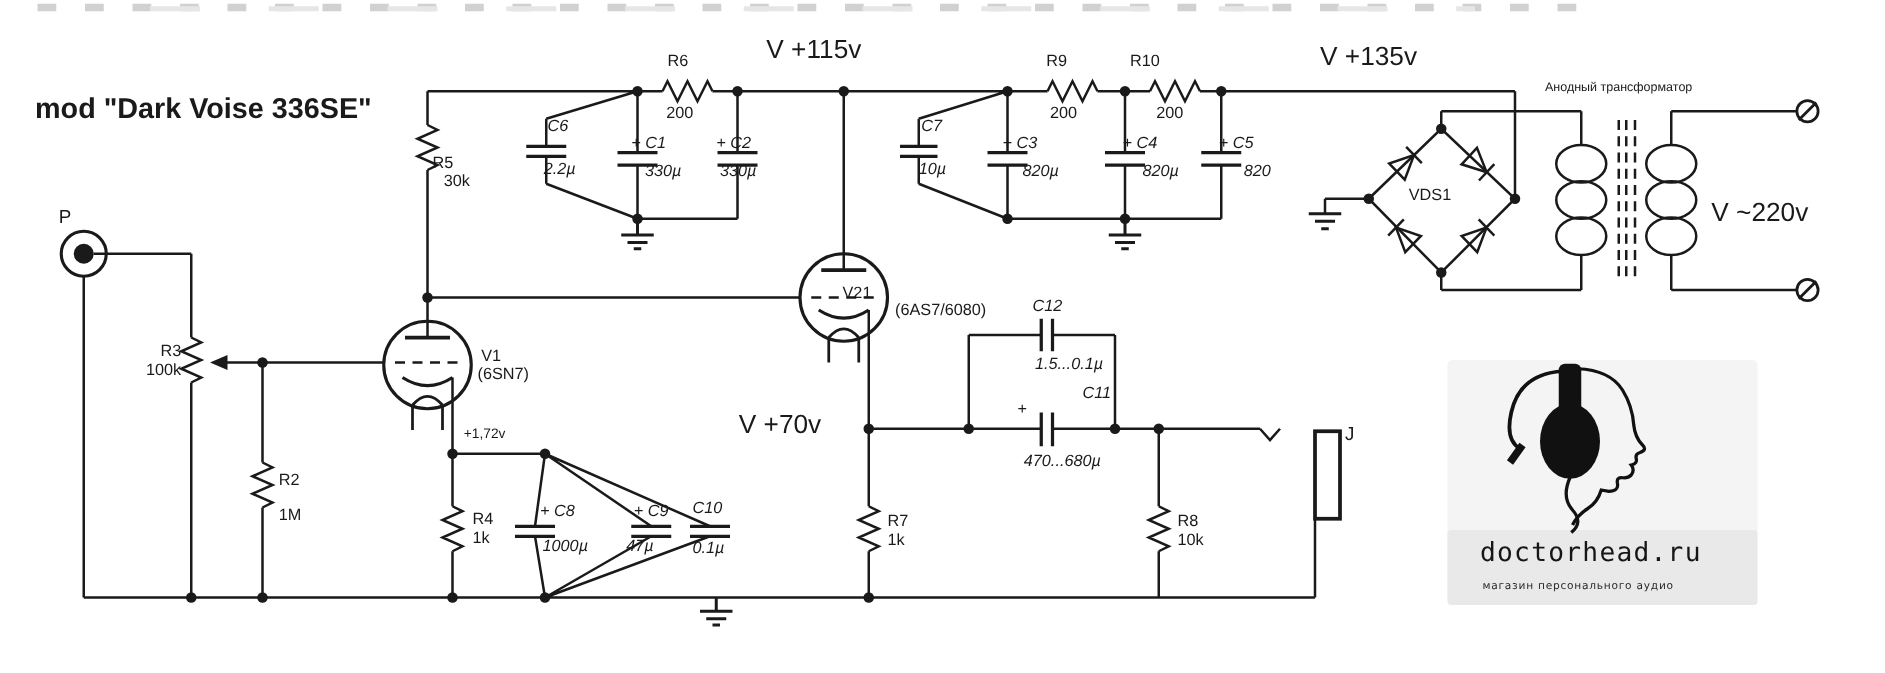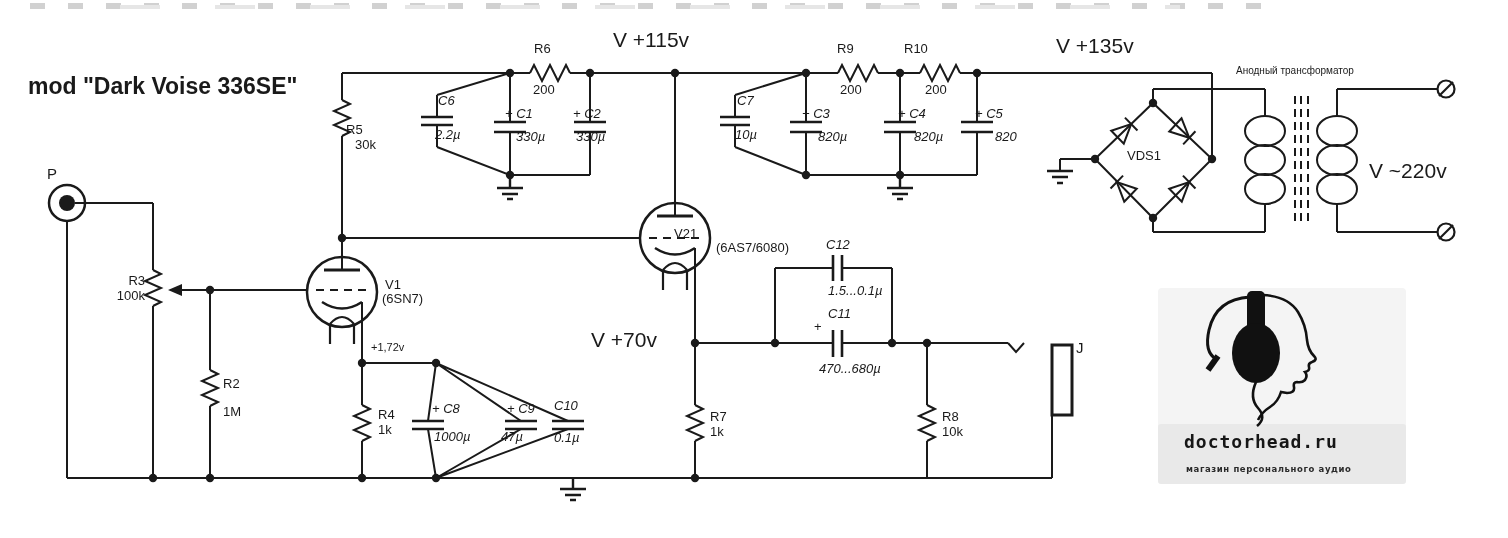--- a/index.html
+++ b/index.html
@@ -7,23 +7,23 @@
          font-family:"Liberation Sans", sans-serif;color:#1a1a1a;}
   #circuit{position:absolute;left:0;top:0;}
   .lb{position:absolute;font-size:13px;line-height:14px;white-space:nowrap;color:#1a1a1a;}
   .it{font-style:italic;}
   .big{font-size:21px;line-height:22px;}
   .ttl{font-size:23px;font-weight:bold;line-height:24px;}
   .sm{font-size:11px;line-height:12px;}
   .xs{font-size:10px;line-height:13px;}
   .tag{font-size:15px;line-height:16px;}
   .ra{text-align:right;}
-  .logoname{font-family:"DejaVu Sans Mono", monospace;font-size:18px;font-weight:bold;
+  .logoname{font-family:"DejaVu Sans Mono", monospace;font-size:21px;font-weight:normal;
             letter-spacing:1px;color:#161616;text-align:right;}
-  .logotag{font-family:"DejaVu Sans", sans-serif;font-size:8.5px;font-weight:bold;
+  .logotag{font-family:"DejaVu Sans", sans-serif;font-size:8.5px;font-weight:normal;
            letter-spacing:.6px;color:#2a2a2a;}
 </style>
 </head>
 <body>
 
 <div id="stage">
 
   <svg id="circuit" width="1508" height="538" viewBox="0 0 1508 538">
 
     <g opacity="0.45">
@@ -261,21 +261,21 @@
   <div class="lb it" style="left:995px;top:130px">820</div>
 
   <div class="lb big" style="left:1056px;top:35px">V +135v</div>
 
   <div class="lb" style="left:674px;top:227px">V21</div>
   <div class="lb" style="left:716px;top:241px">(6AS7/6080)</div>
 
   <div class="lb it" style="left:826px;top:238px">C12</div>
   <div class="lb it" style="left:828px;top:284px">1.5...0.1µ</div>
 
-  <div class="lb it" style="left:828px;top:307px">C11</div>
+  <div class="lb it" style="left:866px;top:307px">C11</div>
   <div class="lb" style="left:814px;top:320px">+</div>
   <div class="lb it" style="left:819px;top:362px">470...680µ</div>
 
   <div class="lb big" style="left:591px;top:329px">V +70v</div>
 
   <div class="lb" style="left:710px;top:410px">R7</div>
   <div class="lb" style="left:710px;top:425px">1k</div>
 
   <div class="lb" style="left:942px;top:410px">R8</div>
   <div class="lb" style="left:942px;top:425px">10k</div>

